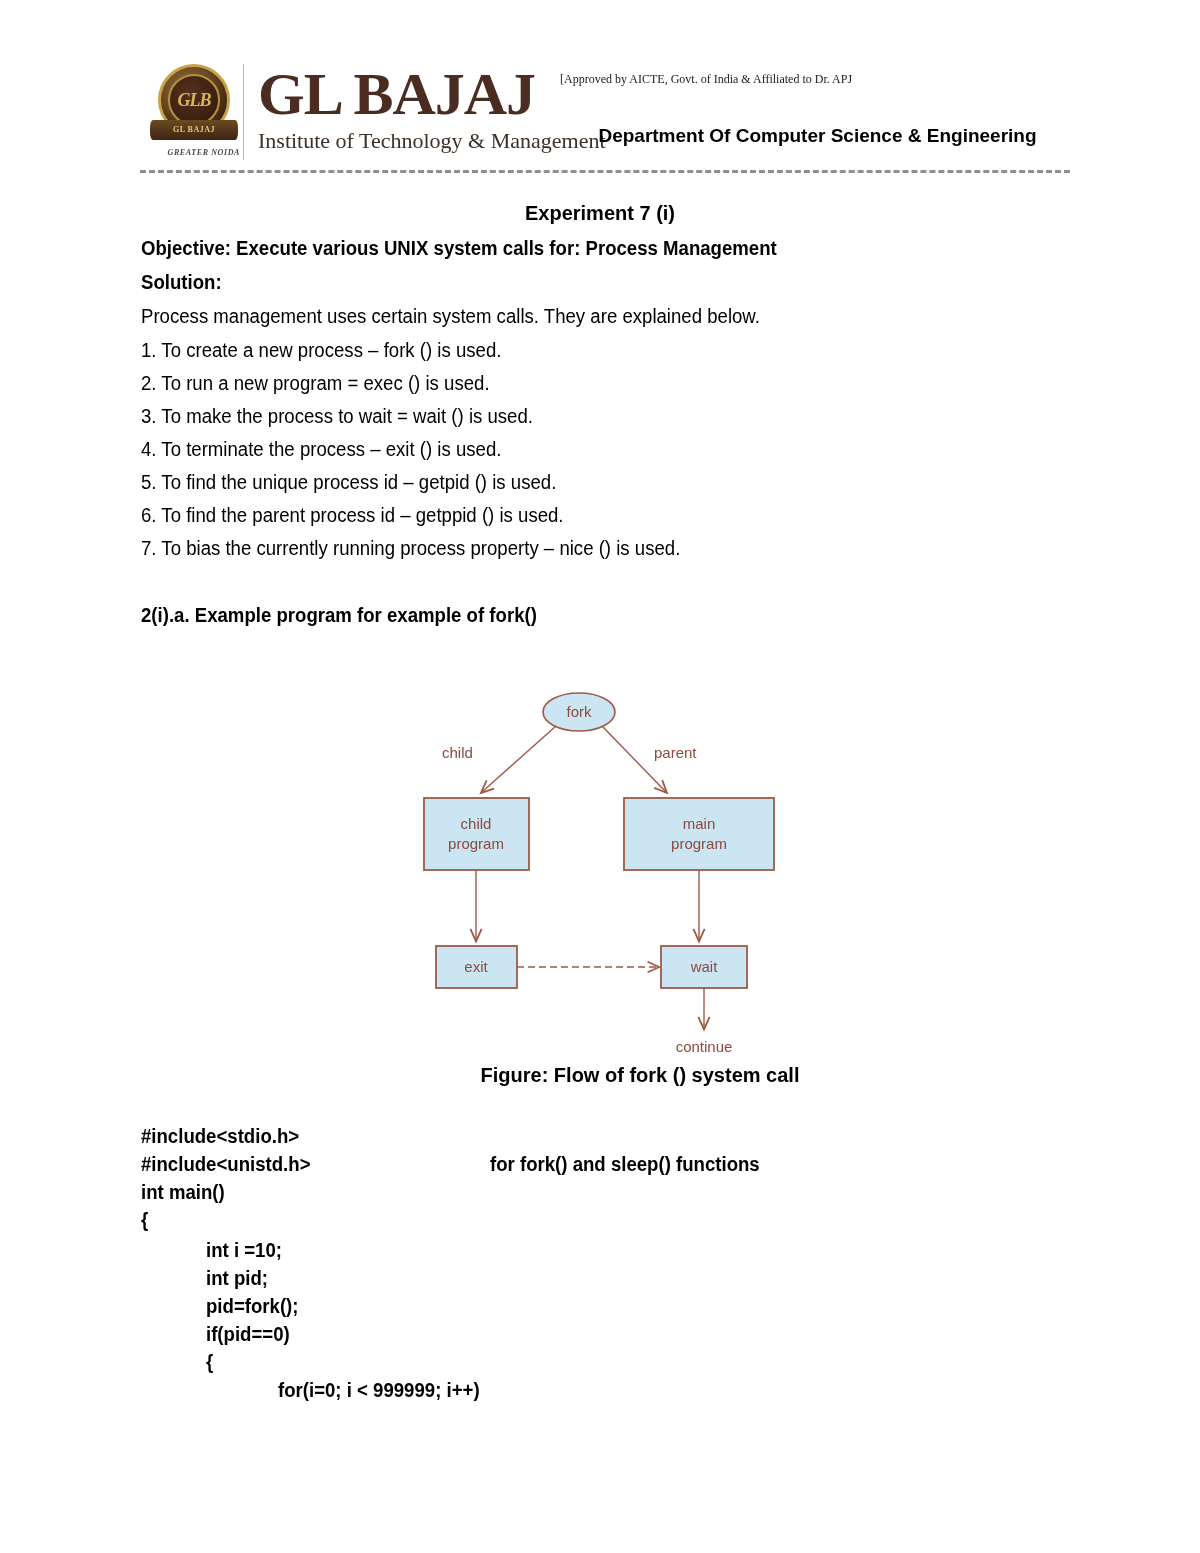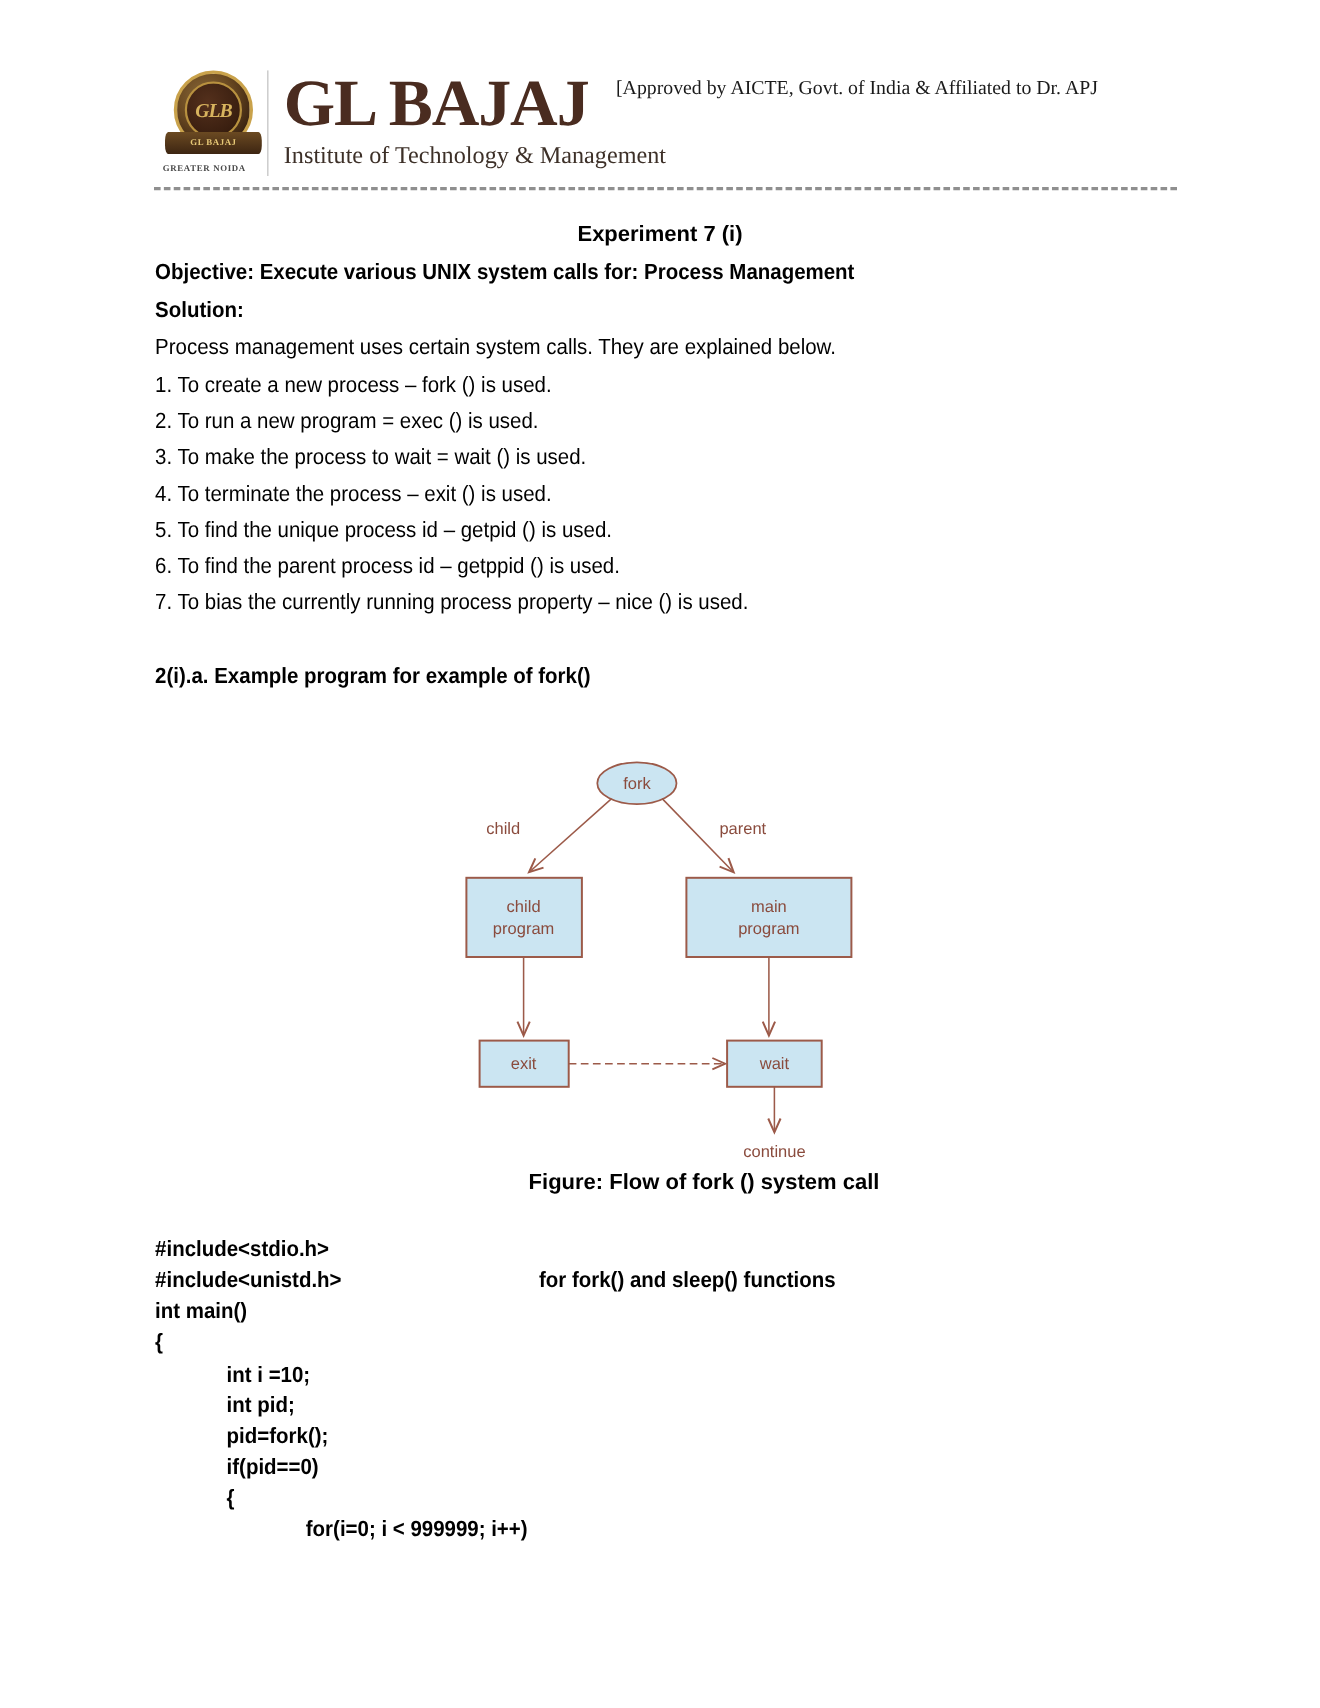--- a/index.html
+++ b/index.html
@@ -76,26 +76,27 @@
     font-size: 8px;
     line-height: 20px;
     text-align: center;
     letter-spacing: 0.5px;
   }
   #crest-sub {
     position: absolute;
     left: 0px;
     top: 86px;
     width: 92px;
-    text-align: left;
+    text-align: right;
     font-family: "Liberation Serif", serif;
     font-size: 8px;
     font-weight: bold;
     letter-spacing: 0.6px;
     color: #4a4a4a;
+    font-style: italic;
   }
   #logo-divider {
     position: absolute;
     left: 243px;
     top: 64px;
     width: 1px;
     height: 96px;
     background: #b9b9b9;
   }
   #wordmark {
@@ -120,21 +121,21 @@
     font-size: 22px;
     line-height: 26px;
     color: #3d3028;
     white-space: nowrap;
   }
   #approval-1, #approval-2 {
     position: absolute;
     left: 560px;
     width: 515px;
     font-family: "Liberation Serif", serif;
-    font-size: 18px;
+    font-size: 12px;
     line-height: 26px;
     color: #1a1a1a;
     white-space: nowrap;
   }
   #approval-1 { top: 66px; text-align: left; }
   #approval-2 { top: 93px; text-align: right; }
   #department {
     position: absolute;
     left: 560px;
     top: 124px;
@@ -236,20 +237,21 @@
     <div id="crest-ribbon">GL BAJAJ</div>
     <div id="crest-sub">GREATER NOIDA</div>
   </div>
 
   <div id="logo-divider"></div>
 
   <div id="wordmark">GL BAJAJ</div>
   <div id="tagline">Institute of Technology &amp; Management</div>
 
   <div id="approval-1">[Approved by AICTE, Govt. of India &amp; Affiliated to Dr.   APJ</div>
+  <div id="department">Department Of Computer Science &amp; Engineering</div>
 
   <div id="header-rule"></div>
 </div>
 
 <div id="exp-title">Experiment 7 (i)</div>
 
 <div class="txt b" style="left:141px; top:236px;">Objective: Execute various UNIX system calls for: Process Management</div>
 <div class="txt b" style="left:141px; top:270px;">Solution:</div>
 <div class="txt" style="left:141px; top:304px;">Process management uses certain system calls. They are explained below.</div>
 

